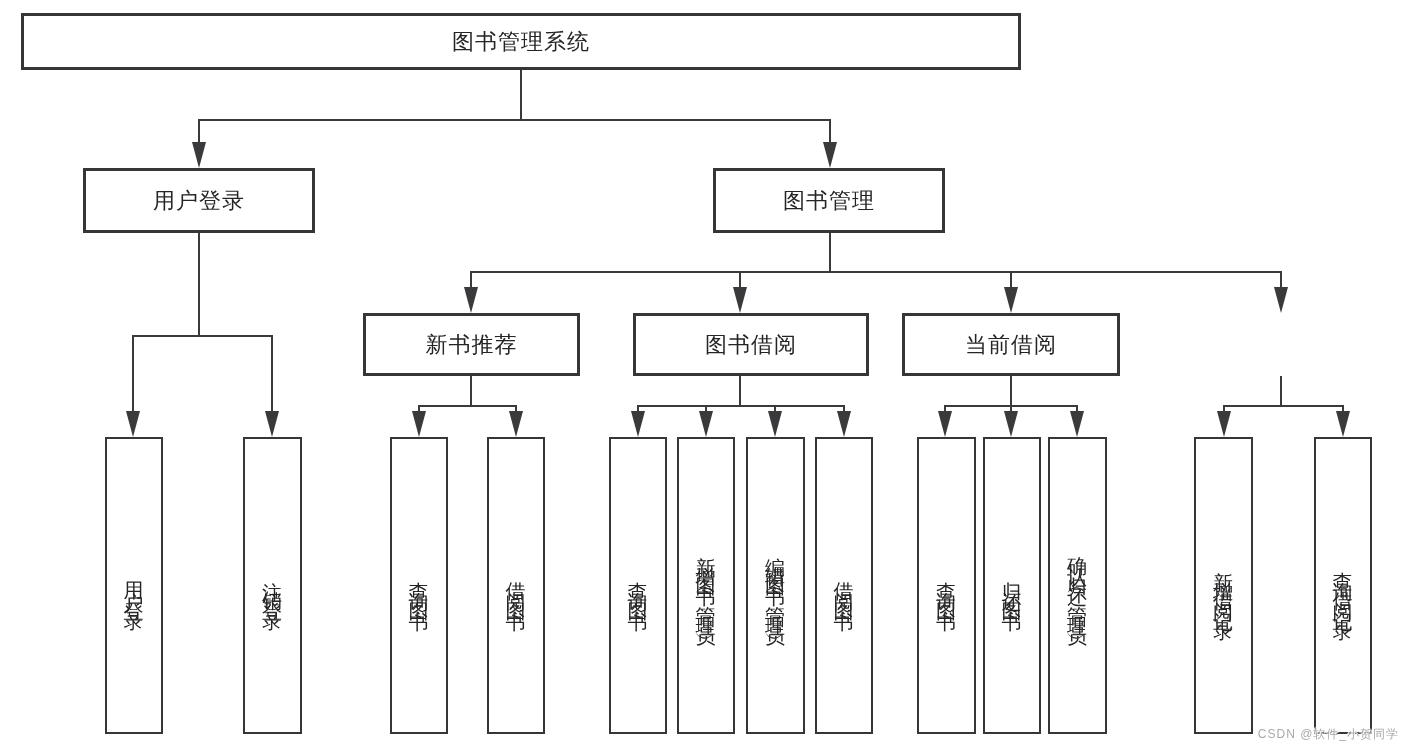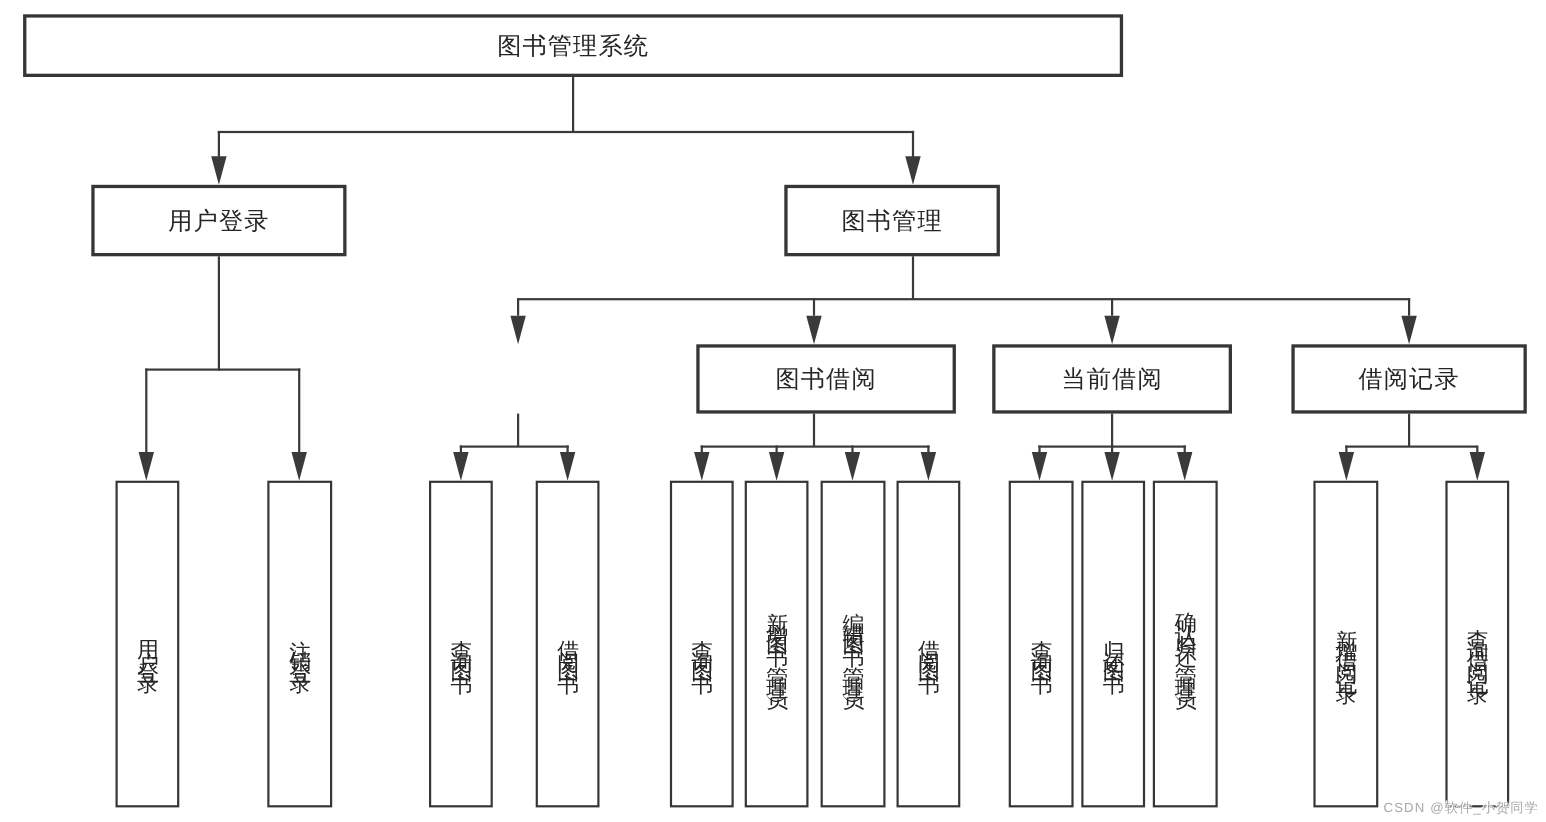--- a/index.html
+++ b/index.html
@@ -67,43 +67,43 @@
   <div class="hnode" style="left:21px;top:13px;width:1000px;height:57px;">图书管理系统</div>
 
   <div class="line" style="left:520px;top:70px;width:2px;height:50px;"></div>
   <div class="line" style="left:198px;top:119px;width:633px;height:2px;"></div>
   <div class="line" style="left:198px;top:119px;width:2px;height:24px;"></div>
   <div class="arr" style="left:192px;top:142px;"></div>
   <div class="line" style="left:829px;top:119px;width:2px;height:24px;"></div>
   <div class="arr" style="left:823px;top:142px;"></div>
 
   <div class="hnode" style="left:83px;top:168px;width:232px;height:65px;">用户登录</div>
-  <div class="hnode" style="left:713px;top:168px;width:196px;height:65px;">图书管理</div>
+  <div class="hnode" style="left:713px;top:168px;width:232px;height:65px;">图书管理</div>
 
   <div class="line" style="left:198px;top:233px;width:2px;height:104px;"></div>
   <div class="line" style="left:132px;top:335px;width:141px;height:2px;"></div>
   <div class="line" style="left:132px;top:335px;width:2px;height:76px;"></div>
   <div class="arr" style="left:126px;top:411px;"></div>
   <div class="line" style="left:271px;top:335px;width:2px;height:76px;"></div>
   <div class="arr" style="left:265px;top:411px;"></div>
 
   <div class="line" style="left:829px;top:233px;width:2px;height:39px;"></div>
   <div class="line" style="left:470px;top:271px;width:812px;height:2px;"></div>
   <div class="line" style="left:470px;top:271px;width:2px;height:16px;"></div>
   <div class="arr" style="left:464px;top:287px;"></div>
   <div class="line" style="left:739px;top:271px;width:2px;height:16px;"></div>
   <div class="arr" style="left:733px;top:287px;"></div>
   <div class="line" style="left:1010px;top:271px;width:2px;height:16px;"></div>
   <div class="arr" style="left:1004px;top:287px;"></div>
   <div class="line" style="left:1280px;top:271px;width:2px;height:16px;"></div>
   <div class="arr" style="left:1274px;top:287px;"></div>
 
+  <div class="hnode" style="left:363px;top:313px;width:217px;height:63px;">新书推荐</div>
   <div class="hnode" style="left:633px;top:313px;width:236px;height:63px;">图书借阅</div>
   <div class="hnode" style="left:902px;top:313px;width:218px;height:63px;">当前借阅</div>
-  <div class="hnode" style="left:1174px;top:313px;width:214px;height:63px;">借阅记录</div>
 
   <div class="line" style="left:470px;top:376px;width:2px;height:30px;"></div>
   <div class="line" style="left:418px;top:405px;width:99px;height:2px;"></div>
   <div class="line" style="left:418px;top:405px;width:2px;height:6px;"></div>
   <div class="arr" style="left:412px;top:411px;"></div>
   <div class="line" style="left:515px;top:405px;width:2px;height:6px;"></div>
   <div class="arr" style="left:509px;top:411px;"></div>
 
   <div class="line" style="left:739px;top:376px;width:2px;height:30px;"></div>
   <div class="line" style="left:637px;top:405px;width:208px;height:2px;"></div>

